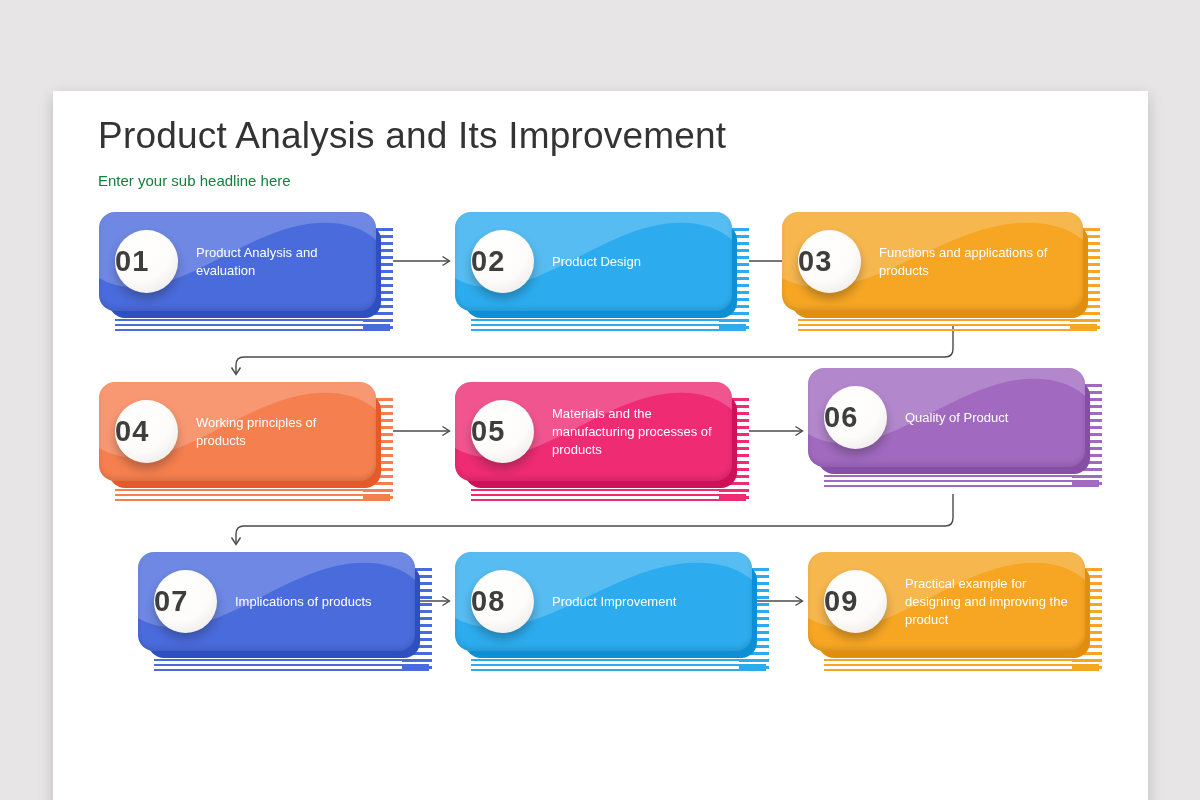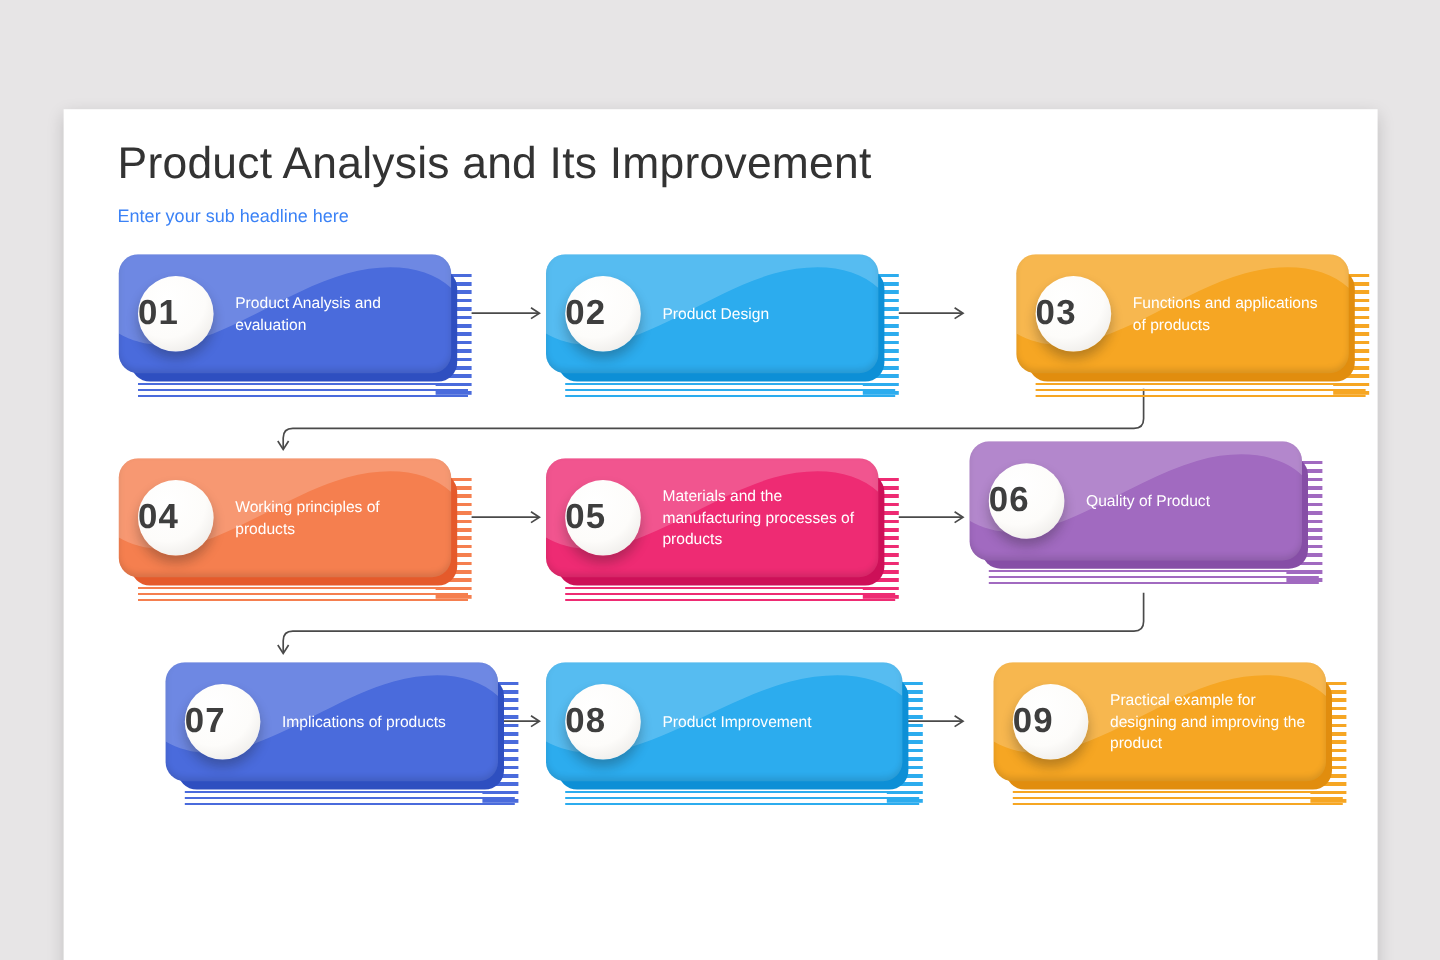--- a/index.html
+++ b/index.html
@@ -1,20 +1,20 @@
 <!DOCTYPE html>
 <html><head>
 <meta charset="utf-8">
 <style>
   html,body{margin:0;padding:0;width:1200px;height:800px;background:#e7e5e6;overflow:hidden;
     font-family:"Liberation Sans",sans-serif;}
   .slide{position:absolute;left:53px;top:91px;width:1095px;height:726px;background:#ffffff;
     box-shadow:0 5px 14px rgba(0,0,0,0.18);}
   .title{position:absolute;left:45px;top:24px;font-size:37px;color:#333333;letter-spacing:0.2px;}
-  .subtitle{position:absolute;left:45px;top:81px;font-size:15px;color:#3b82f6;}
+  .subtitle{position:absolute;left:45px;top:81px;font-size:15px;color:#15803d;}
   .card{position:absolute;width:277px;height:99px;}
   .card .back{position:absolute;left:10px;top:12px;right:-5px;bottom:-7px;border-radius:16px;
     background:var(--dark);}
   .card .fringe{position:absolute;top:16px;bottom:-18px;right:-17px;width:30px;
     background:repeating-linear-gradient(to bottom,var(--base) 0 3px,transparent 3px 7px);}
   .card .underlines{position:absolute;left:16px;right:-14px;top:calc(100% + 8px);height:12px;
     background:repeating-linear-gradient(to bottom,var(--base) 0 2px,transparent 2px 5px);}
   .card .face{position:absolute;inset:0;border-radius:16px;background:var(--base);overflow:hidden;
     box-shadow:inset 0 -3px 5px rgba(0,0,0,0.12);}
   .card .swoosh{position:absolute;inset:0;width:100%;height:100%;}
@@ -74,21 +74,21 @@
       <svg class="swoosh" viewBox="0 0 277 99" preserveAspectRatio="none">
           <path d="M0,0 H277 V28 C258,10 225,6 190,16 C140,30 90,70 45,75 C28,77 12,73 0,66 Z" fill="rgba(255,255,255,0.20)"></path>
         </svg>
       <div class="circle">
           <span>02</span>
         </div>
       <div class="label">Product Design</div>
     </div>
   </div>
 
-  <div class="card" style="left: 794px; top: 121px; --base: #f6a623; --dark: #e18d0e;">
+  <div class="card" style="left: 729px; top: 121px; padding-left: 24px; --base: #f6a623; --dark: #e18d0e;">
     <div class="fringe"></div>
     <div class="back"></div>
     <div class="underlines"></div>
     <div class="face">
       <svg class="swoosh" viewBox="0 0 277 99" preserveAspectRatio="none">
           <path d="M0,0 H277 V28 C258,10 225,6 190,16 C140,30 90,70 45,75 C28,77 12,73 0,66 Z" fill="rgba(255,255,255,0.20)"></path>
         </svg>
       <div class="circle">
           <span>03</span>
         </div>
@@ -164,21 +164,21 @@
       <svg class="swoosh" viewBox="0 0 277 99" preserveAspectRatio="none">
           <path d="M0,0 H277 V28 C258,10 225,6 190,16 C140,30 90,70 45,75 C28,77 12,73 0,66 Z" fill="rgba(255,255,255,0.20)"></path>
         </svg>
       <div class="circle">
           <span>08</span>
         </div>
       <div class="label">Product Improvement</div>
     </div>
   </div>
 
-  <div class="card" style="left: 775px; top: 461px; border-radius: 10px; --base: #f6a623; --dark: #e18d0e;">
+  <div class="card" style="left: 755px; top: 461px; border-radius: 10px; --base: #f6a623; --dark: #e18d0e;">
     <div class="fringe"></div>
     <div class="back"></div>
     <div class="underlines"></div>
     <div class="face">
       <svg class="swoosh" viewBox="0 0 277 99" preserveAspectRatio="none">
           <path d="M0,0 H277 V28 C258,10 225,6 190,16 C140,30 90,70 45,75 C28,77 12,73 0,66 Z" fill="rgba(255,255,255,0.20)"></path>
         </svg>
       <div class="circle">
           <span>09</span>
         </div>

